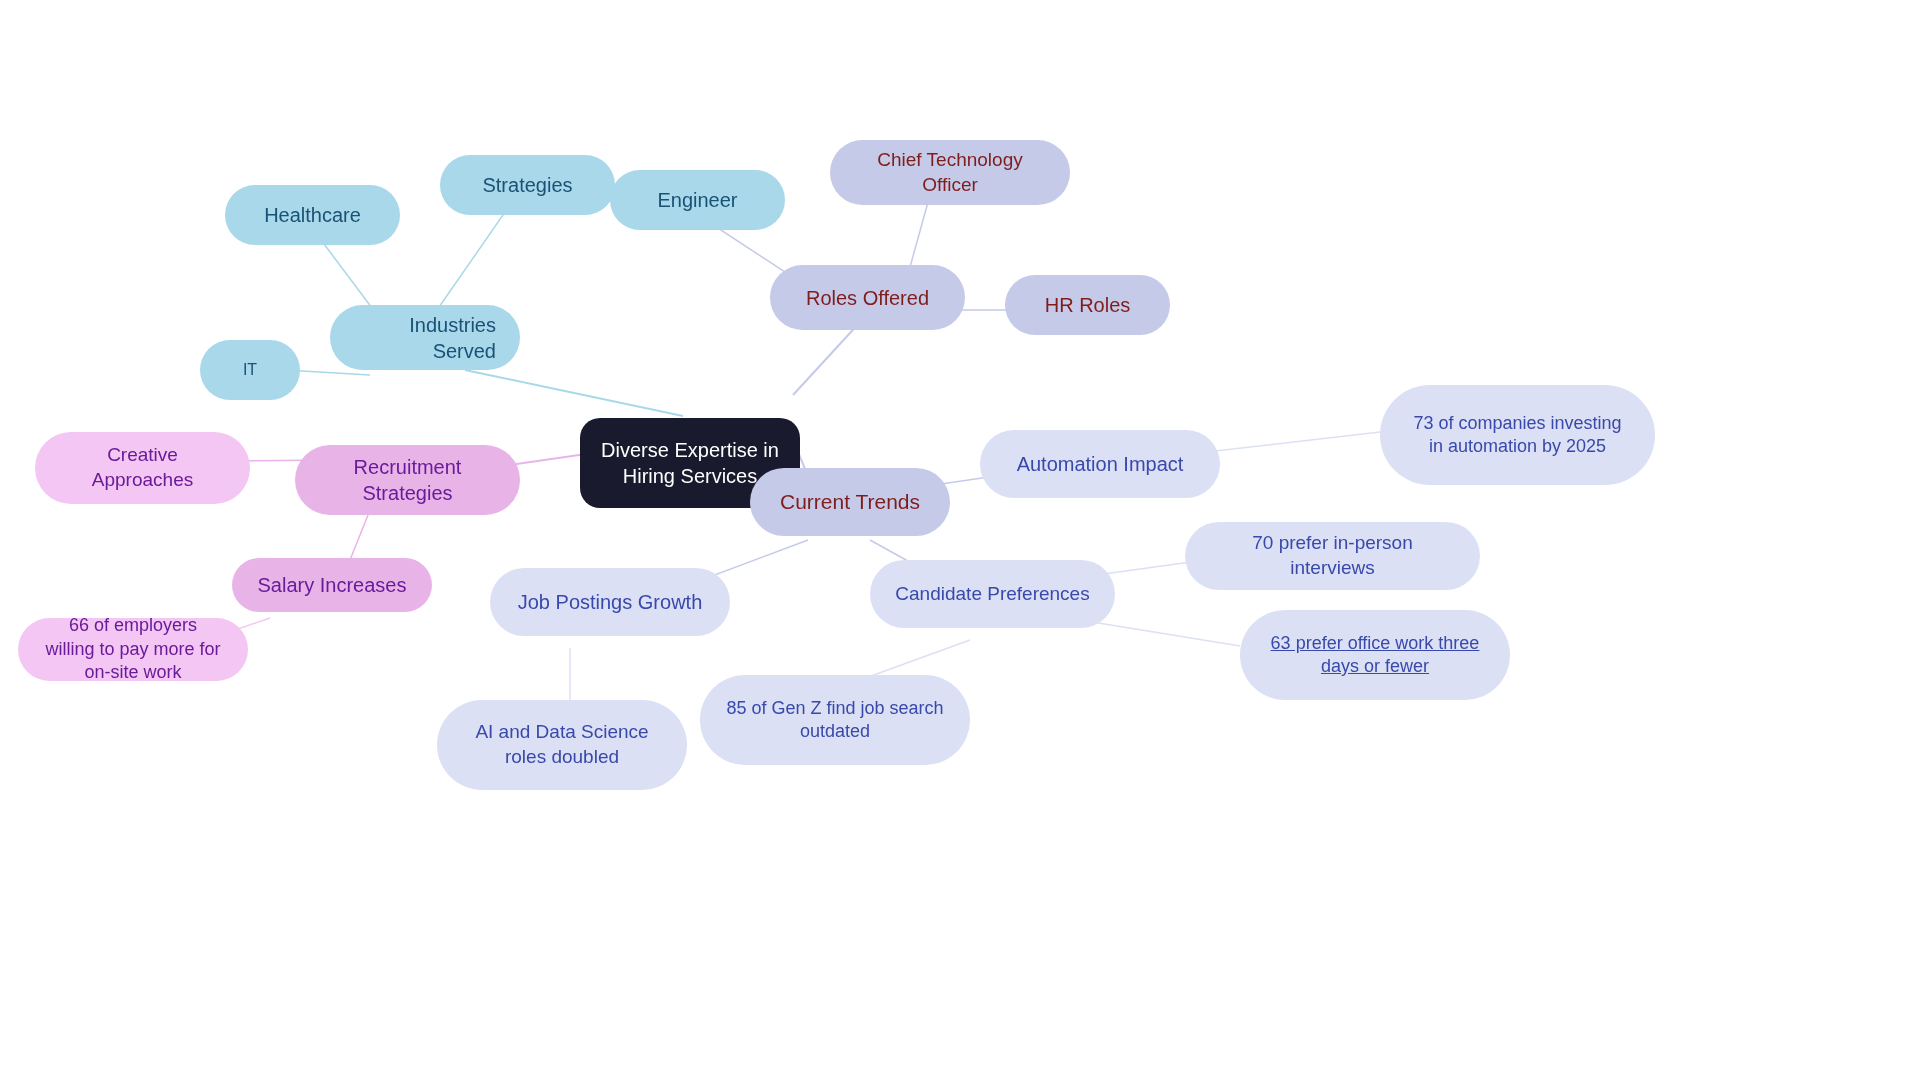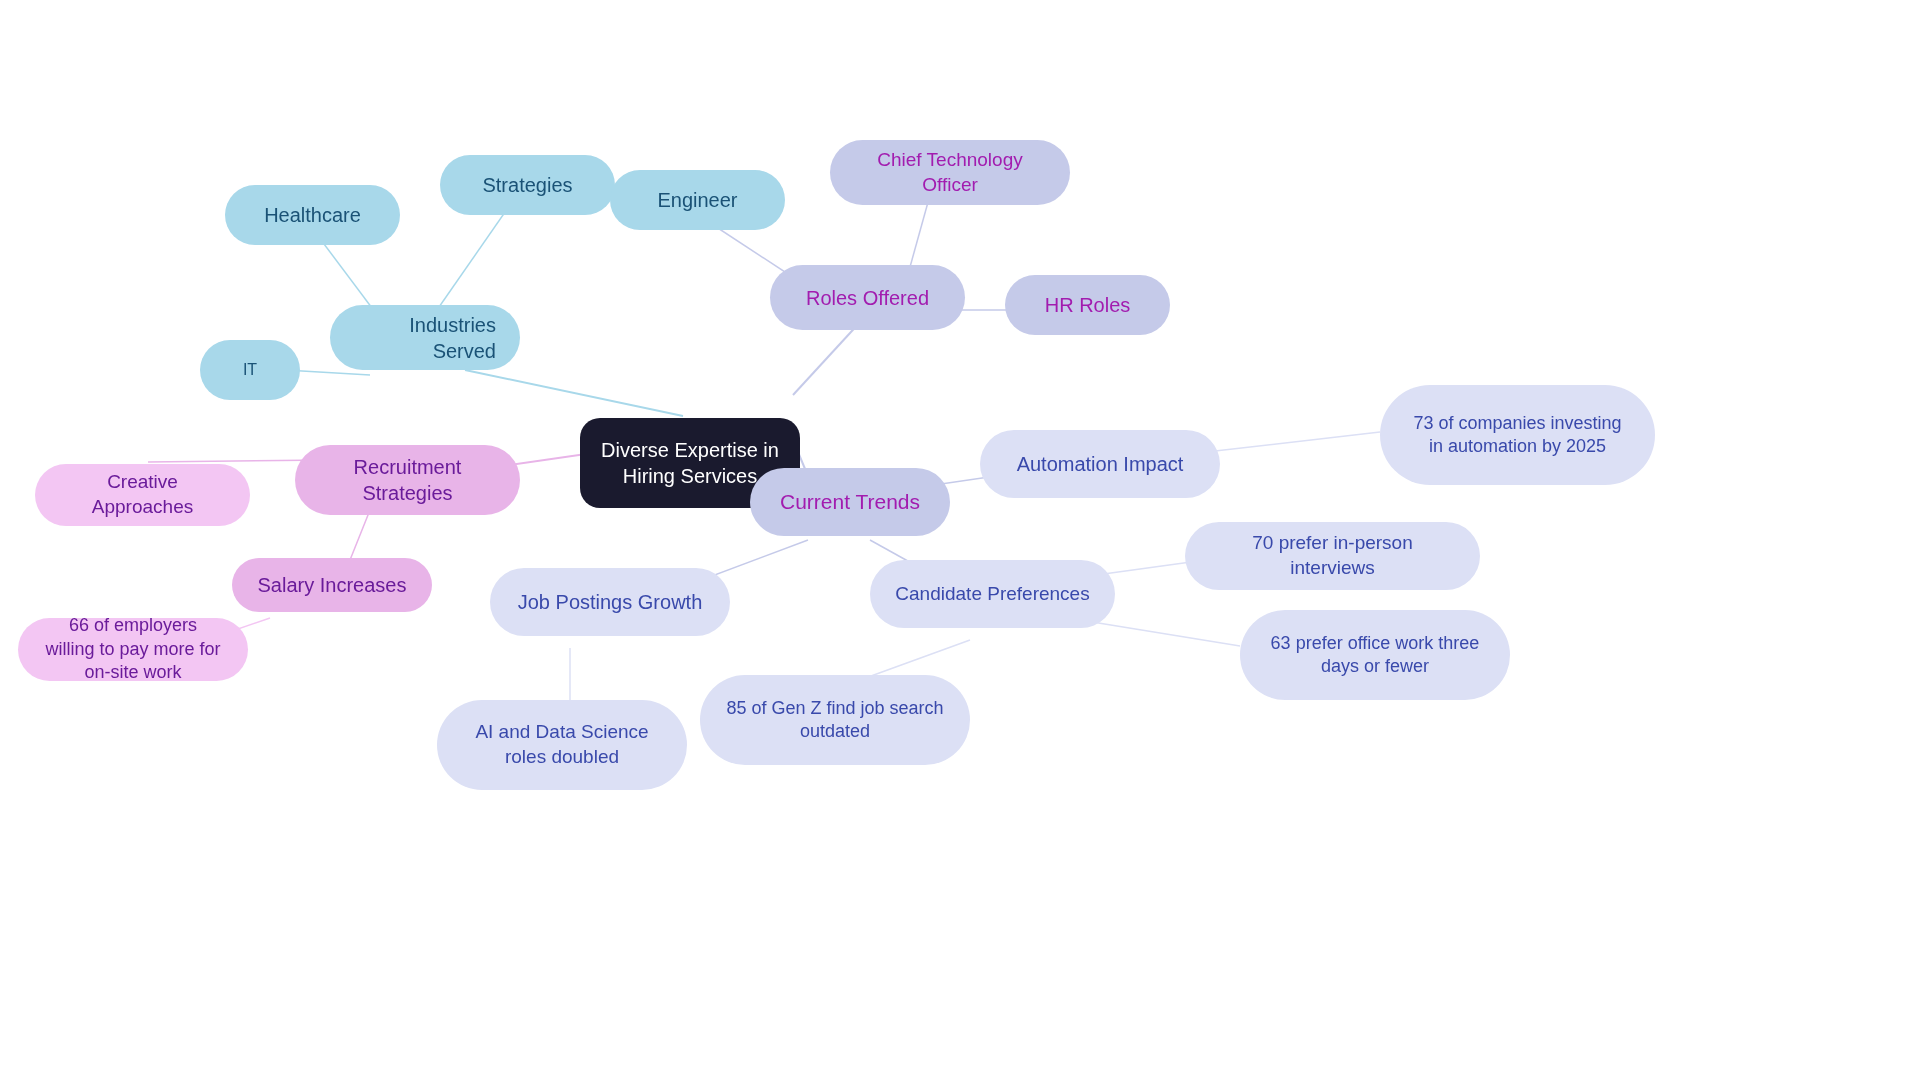--- a/index.html
+++ b/index.html
@@ -45,21 +45,21 @@
       border-radius: 20px;
     }
     
     .node-blue {
       background: #a8d8ea;
       color: #1a5276;
     }
     
     .node-lavender {
       background: #c5cae9;
-      color: #a21caf;
+      color: #7f1d1d;
     }
     
     .node-pink {
       background: #e8b4e8;
       color: #6a1b9a;
     }
     
     .node-light-pink {
       background: #f3c6f3;
       color: #6a1b9a;
@@ -151,21 +151,21 @@
 </div>
 
 <div class="node node-lavender" style="left: 1005px; top: 275px; width: 165px; height: 60px;">
   <span class="node-text" style="font-size:20px;">HR Roles</span>
 </div>
 
 <div class="node node-pink" style="left: 295px; top: 445px; width: 225px; height: 70px;">
   <span class="node-text" style="font-size:20px;">Recruitment Strategies</span>
 </div>
 
-<div class="node node-light-pink" style="left: 35px; top: 432px; width: 215px; height: 62px; margin-top: 32px;">
+<div class="node node-light-pink" style="left: 35px; top: 432px; width: 215px; height: 72px;">
   <span class="node-text" style="font-size:19px;">Creative Approaches</span>
 </div>
 
 <div class="node node-pink" style="left: 232px; top: 558px; width: 200px; height: 54px;">
   <span class="node-text" style="font-size:20px;">Salary Increases</span>
 </div>
 
 <div class="node node-light-pink" style="left: 18px; top: 618px; width: 230px; height: 63px;">
   <span class="node-text" style="font-size:18px;">66 of employers willing to pay more for on-site work</span>
 </div>
@@ -191,19 +191,19 @@
 </div>
 
 <div class="node node-pale-lavender" style="left: 870px; top: 560px; width: 245px; height: 68px;">
   <span class="node-text" style="font-size:19px;">Candidate Preferences</span>
 </div>
 
 <div class="node node-pale-lavender" style="left: 1185px; top: 522px; width: 295px; height: 68px;">
   <span class="node-text" style="font-size:19px;">70 prefer in-person interviews</span>
 </div>
 
-<div class="node node-pale-lavender" style="left: 1240px; top: 610px; width: 270px; height: 90px;">
+<div class="node node-pale-lavender" style="left: 1240px; top: 610px; width: 270px; height: 90px; text-decoration: underline;">
   <span class="node-text" style="font-size:18px;">63 prefer office work three days or fewer</span>
 </div>
 
 <div class="node node-pale-lavender" style="left: 700px; top: 658px; width: 270px; height: 90px; margin-top: 17px;">
   <span class="node-text" style="font-size:18px;">85 of Gen Z find job search outdated</span>
 </div>
 
 </body></html>

